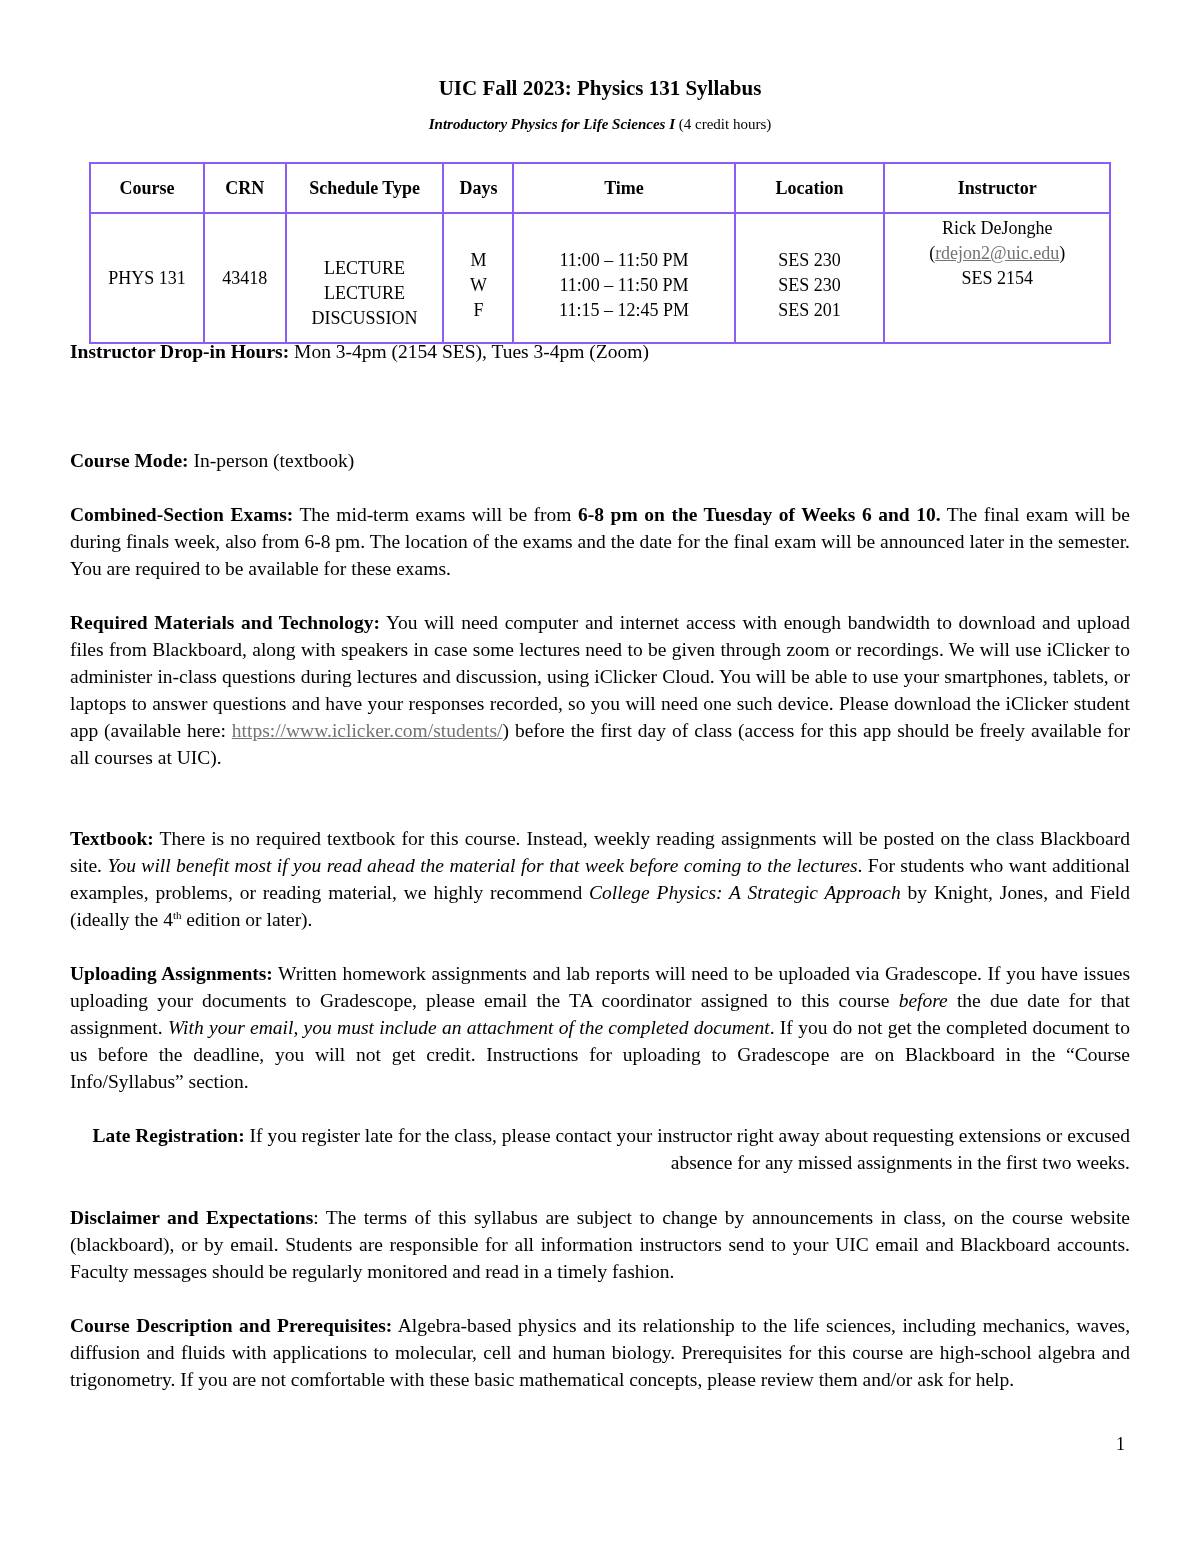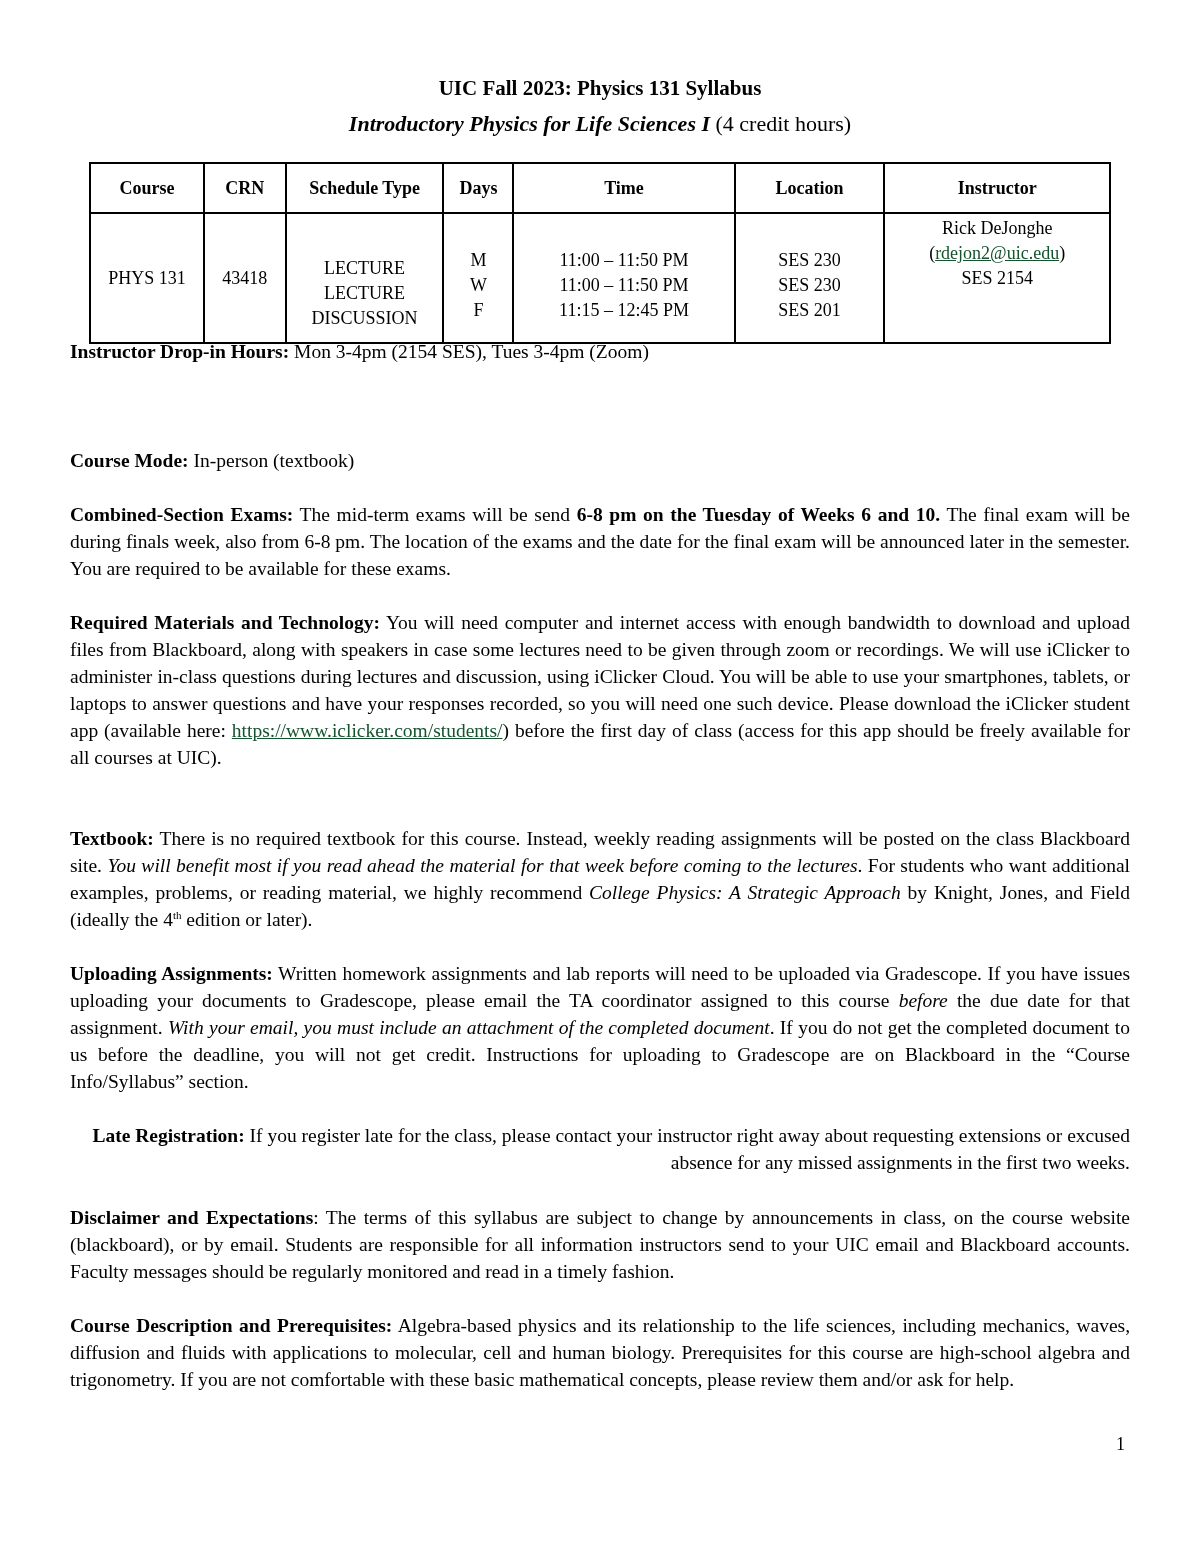--- a/index.html
+++ b/index.html
@@ -8,33 +8,33 @@
     font-family: "Liberation Serif", "DejaVu Serif", serif;
     color: #000;
   }
   .page { position: absolute; left: 0; top: 0; width: 1200px; height: 1208px; }
   .title {
     position: absolute; left: 0; width: 1200px; top: 74px; text-align: center;
     font-weight: bold; font-size: 21px; line-height: 28px;
   }
   .subtitle {
     position: absolute; left: 0; width: 1200px; top: 110px; text-align: center;
-    font-size: 22px; line-height: 28px;
+    font-size: 15px; line-height: 28px;
   }
   .subtitle .it { font-style: italic; font-weight: bold; }
   table.sched {
     position: absolute; left: 89px; top: 162px; width: 1022px;
     border-collapse: collapse; font-size: 18px;
   }
   table.sched th, table.sched td {
-    border: 2px solid #000000; text-align: center; vertical-align: middle; padding: 0 4px;
+    border: 2px solid #8b5cf6; text-align: center; vertical-align: middle; padding: 0 4px;
   }
   table.sched th { font-weight: bold; height: 48px; line-height: 24px; }
   table.sched td { height: 98px; line-height: 25px; }
-  .link { color: #14532d; text-decoration: underline; margin-top: 27px; }
+  .link { color: #737373; text-decoration: underline; margin-top: 27px; }
   .para {
     position: absolute; left: 70px; width: 1060px;
     font-size: 19.5px; line-height: 27px; text-align: justify;
   }
   .para b { font-weight: bold; }
   .para i { font-style: italic; }
   .pagenum { position: absolute; left: 1116px; top: 1434px; font-size: 18px; }
   sup { font-size: 11px; line-height: 0; }
 </style>
 </head>
@@ -95,21 +95,21 @@
       </td>
     </tr>
   </tbody>
     </table>
 
   <div class="para" style="top:338px"><b>Instructor Drop-in Hours:</b><span> Mon 3-4pm (2154 SES), Tues 3-4pm (Zoom)</span></div>
 
 
   <div class="para" style="top:447px"><b>Course Mode:</b><span> In-person (textbook)</span></div>
 
-  <div class="para" style="top:501px"><b>Combined-Section Exams:</b><span> The mid-term exams will be send </span><b>6-8 pm on the Tuesday of Weeks 6 and 10.</b><span> The final exam will be during finals week, also from 6-8 pm.  The location of the exams and the date for the final exam will be announced later in the semester.  You are required to be available for these exams.</span></div>
+  <div class="para" style="top:501px"><b>Combined-Section Exams:</b><span> The mid-term exams will be from </span><b>6-8 pm on the Tuesday of Weeks 6 and 10.</b><span> The final exam will be during finals week, also from 6-8 pm.  The location of the exams and the date for the final exam will be announced later in the semester.  You are required to be available for these exams.</span></div>
 
   <div class="para" style="top:609px"><b>Required Materials and Technology:</b><span>  You will need computer and internet access with enough bandwidth to download and upload files from Blackboard, along with speakers in case some lectures need to be given through zoom or recordings.  We will use iClicker to administer in-class questions during lectures and discussion, using iClicker Cloud.  You will be able to use your smartphones, tablets, or laptops to answer questions and have your responses recorded, so you will need one such device. Please download the iClicker student app (available here: </span><span class="link">https://www.iclicker.com/students/</span><span>) before the first day of class (access for this app should be freely available for all courses at UIC).</span></div>
 
   <div class="para" style="top:825px"><b>Textbook:</b><span> There is no required textbook for this course.  Instead, weekly reading assignments will be posted on the class Blackboard site. </span><i>You will benefit most if you read ahead the material for that week before coming to the lectures</i><span>. For students who want additional examples, problems, or reading material, we highly recommend </span><i>College Physics: A Strategic Approach</i><span> by Knight, Jones, and Field (ideally the 4</span><sup>th</sup><span> edition or later).</span></div>
 
   <div class="para" style="top:960px"><b>Uploading Assignments:</b><span>  Written homework assignments and lab reports will need to be uploaded via Gradescope. If you have issues uploading your documents to Gradescope, please email the TA coordinator assigned to this course </span><i>before</i><span> the due date for that assignment.  </span><i>With your email, you must include an attachment of the completed document</i><span>.  If you do not get the completed document to us before the deadline, you will not get credit.  Instructions for uploading to Gradescope are on Blackboard in the “Course Info/Syllabus” section.</span></div>
 
   <div class="para" style="top:1122px; text-align:right"><b>Late Registration:</b><span> If you register late for the class, please contact your instructor right away about requesting extensions or excused absence for any missed assignments in the first two weeks.</span></div>
 
   <div class="para" style="top:1204px"><b>Disclaimer and Expectations</b><span>: The terms of this syllabus are subject to change by announcements in class, on the course website (blackboard), or by email. Students are responsible for all information instructors send to your UIC email and Blackboard accounts. Faculty messages should be regularly monitored and read in a timely fashion.</span></div>

